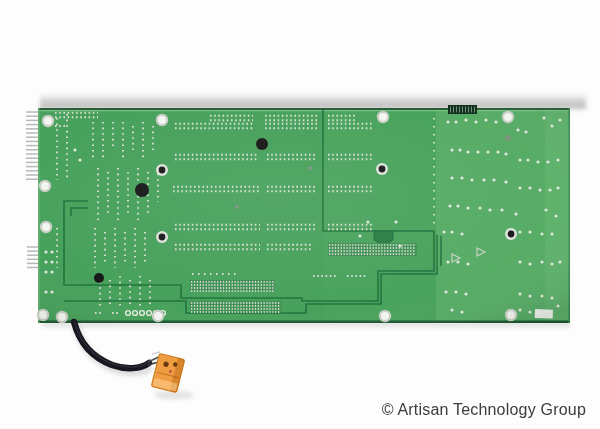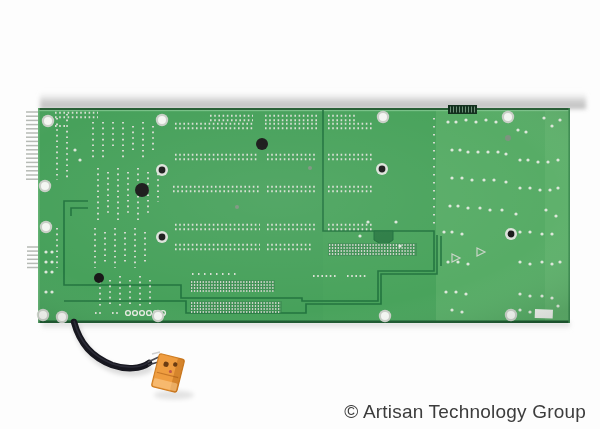--- a/index.html
+++ b/index.html
@@ -1,19 +1,19 @@
 <!DOCTYPE html>
 <html><head>
 <meta charset="utf-8">
 <style>
   html,body{margin:0;padding:0;background:#ffffff;}
   .scene{position:relative;width:600px;height:429px;background:#fdfdfd;overflow:hidden;
          font-family:"Liberation Sans", sans-serif;}
   .photo-svg{position:absolute;left:0;top:0;}
-  .watermark{position:absolute;right:14px;top:401px;font-size:19px;color:#3c3c3c;
+  .watermark{position:absolute;right:14px;top:401px;font-size:16px;color:#3c3c3c;
              letter-spacing:.2px;font-family:"Liberation Sans", sans-serif;}
 </style>
 </head>
 <body>
 
 <div class="scene">
   <svg class="photo-svg" id="pcb-svg" width="600" height="429" viewBox="0 0 600 429">
       <defs>
         <linearGradient id="topShadow" x1="0" y1="0" x2="0" y2="1">
           <stop offset="0" stop-color="#ffffff" stop-opacity="0"></stop>

